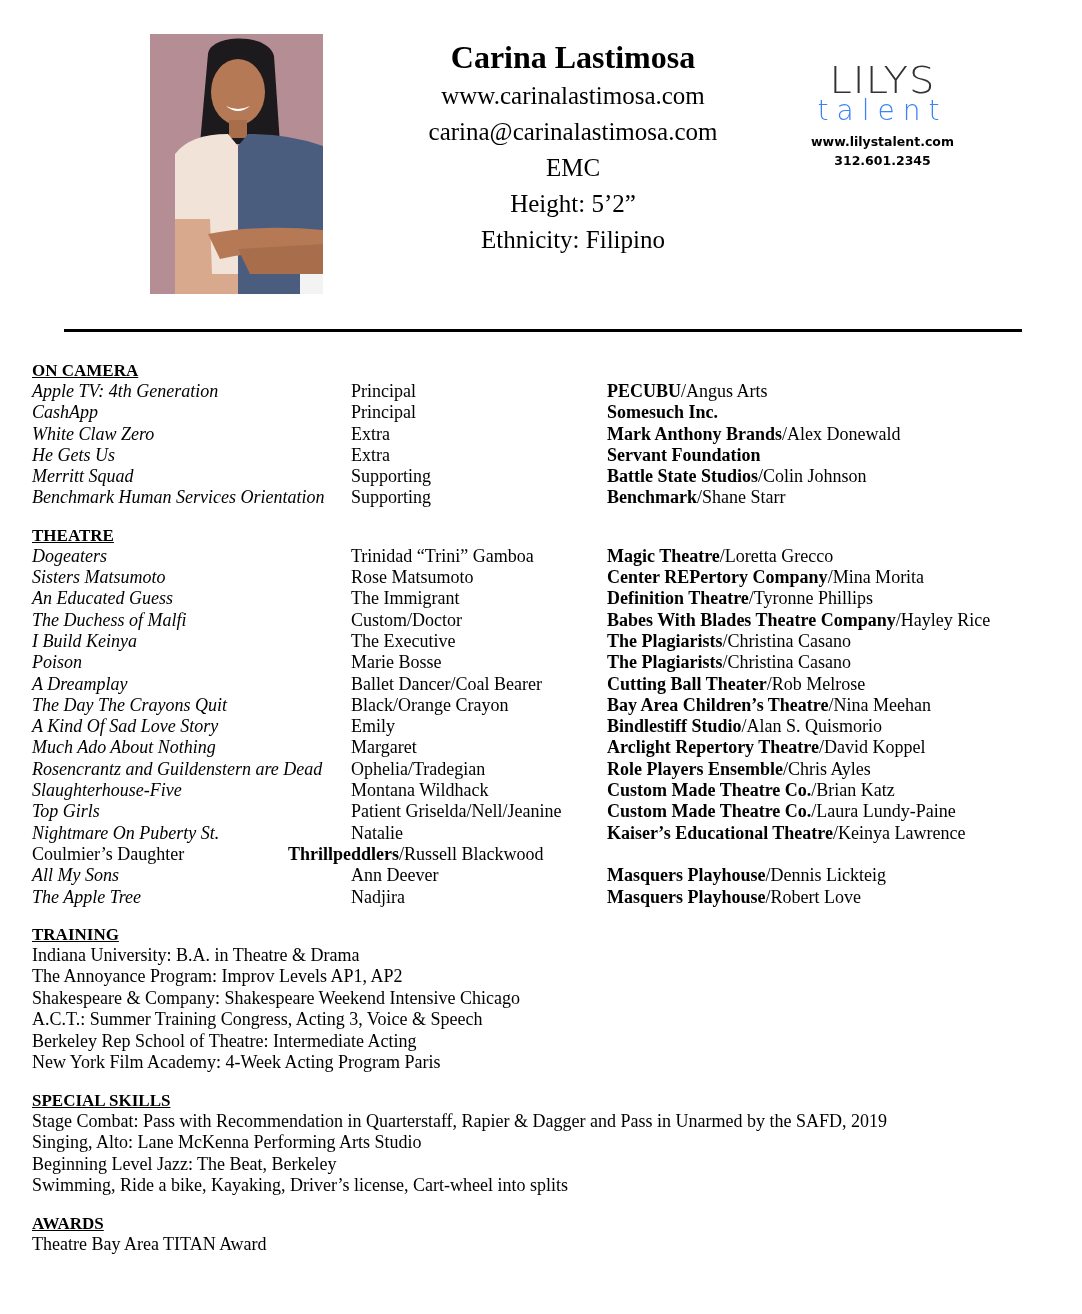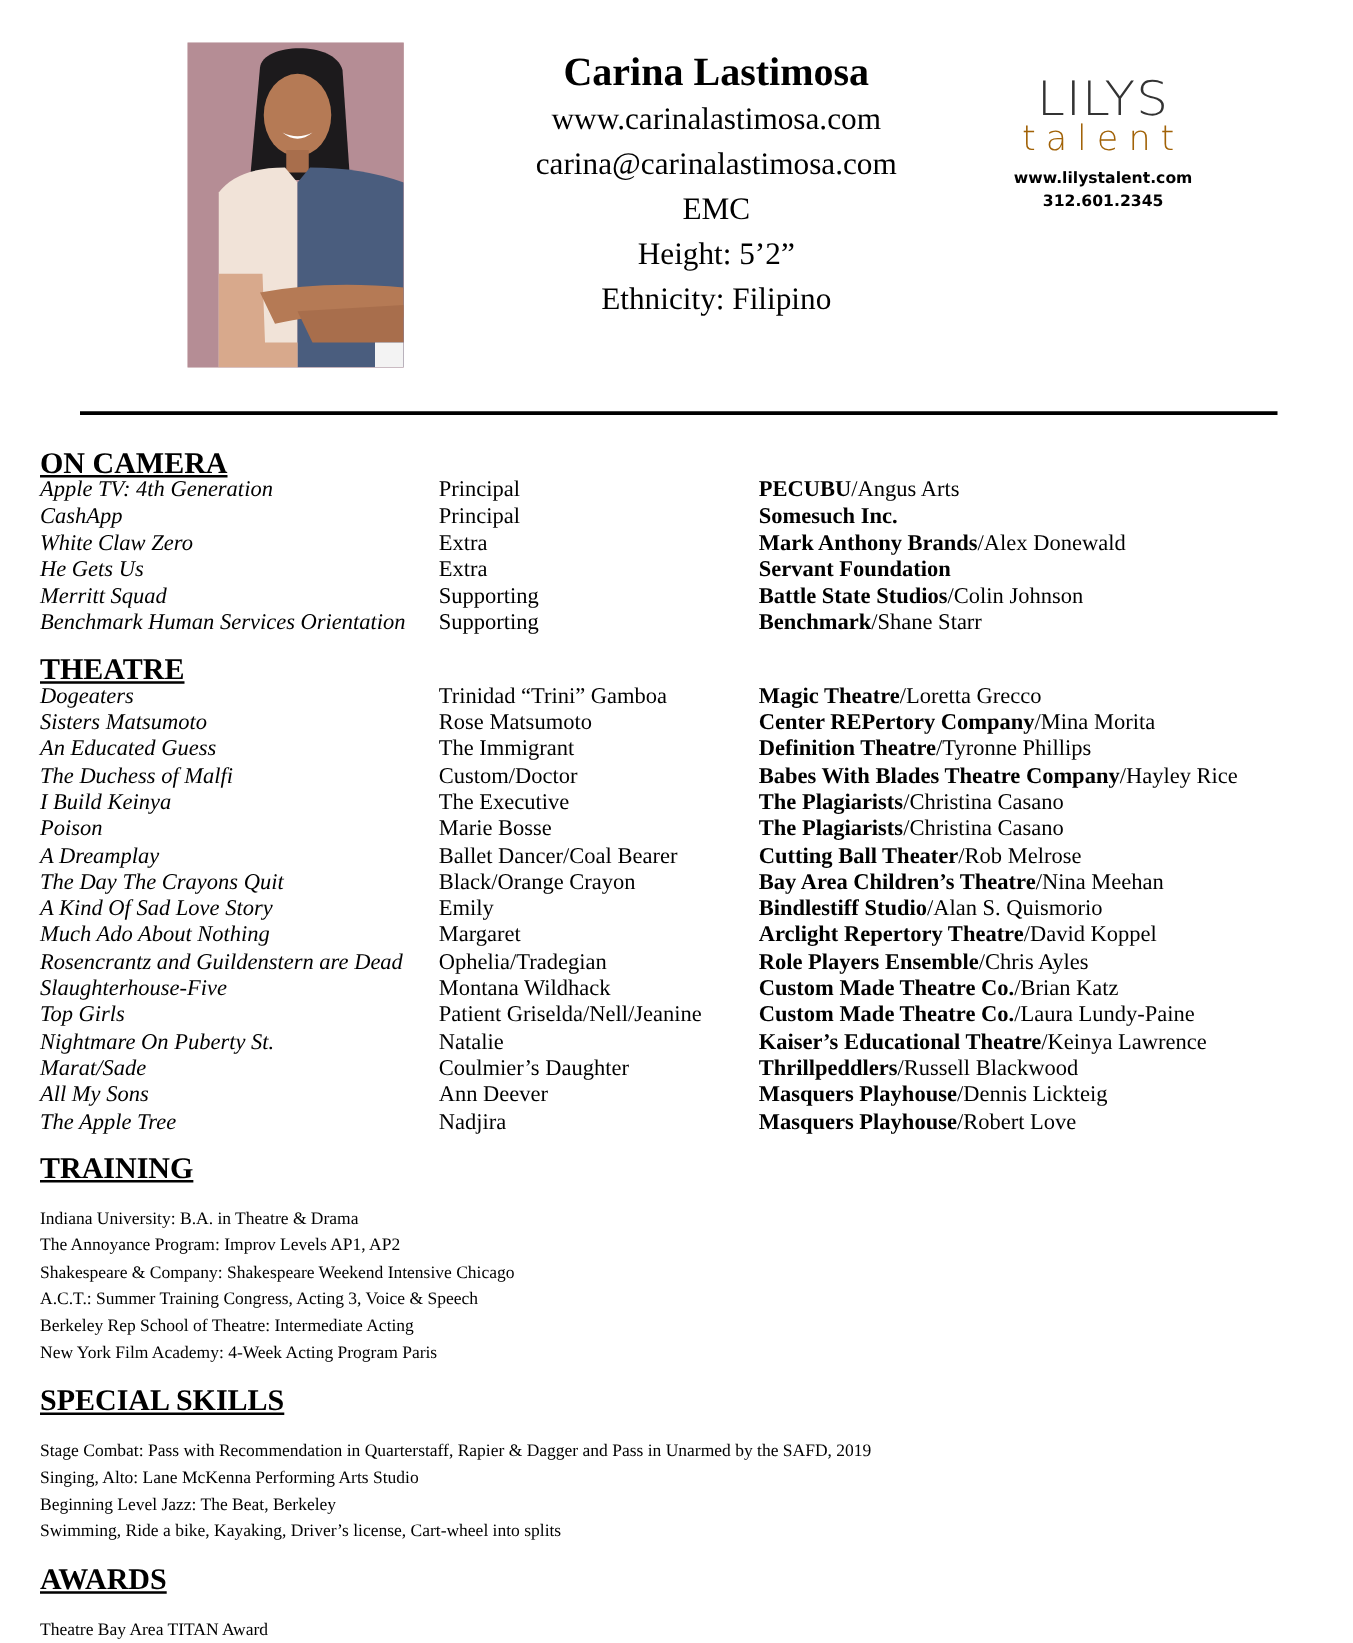--- a/index.html
+++ b/index.html
@@ -20,41 +20,41 @@
   .agency {
     position: absolute; left: 800px; top: 60px; width: 165px; text-align: center;
   }
   .agency-lilys {
     font-family: "DejaVu Sans", sans-serif; font-weight: 200; font-size: 40px;
     letter-spacing: 1px; color: #333; line-height: 40px;
     transform: scaleY(0.95);
   }
   .agency-talent {
     font-family: "DejaVu Sans", sans-serif; font-weight: 200; font-size: 28px;
-    letter-spacing: 8px; color: #a16207; line-height: 26px; margin-top: -2px;
+    letter-spacing: 8px; color: #3b82f6; line-height: 26px; margin-top: -2px;
   }
   .agency-contact {
     font-family: "DejaVu Sans", sans-serif; font-weight: bold; font-size: 12.5px;
     line-height: 19px; margin-top: 8px; text-align: center;
   }
   .divider {
     position: absolute; left: 64px; top: 329px; width: 958px; height: 3px; background: #000;
   }
   .content { position: absolute; left: 32px; top: 359px; width: 1020px; }
   .section-title {
-    font-size: 24px; font-weight: bold; text-decoration: underline;
+    font-size: 17px; font-weight: bold; text-decoration: underline;
     line-height: 24px; height: 22px;
   }
   .credits { margin-bottom: 15px; }
   .row { display: flex; font-size: 18px; line-height: 21.3px; height: 21.3px; white-space: nowrap; }
   .c1 { width: 319px; font-style: italic; }
   .c2 { width: 256px; }
   .c3 { flex: 1; }
   .c3 b { font-weight: bold; }
-  .list { font-size: 14px; line-height: 21.5px; margin-bottom: 15px; margin-top: 20px; }
+  .list { font-size: 18px; line-height: 21.5px; margin-bottom: 15px; }
   .list div { white-space: nowrap; }
 </style>
 </head>
 <body>
 
 <div class="headshot" title="Headshot of Carina Lastimosa">
   <svg width="173" height="260" viewBox="0 0 173 260">
     <rect width="173" height="260" fill="#b58d95"></rect>
     <path d="M58 20 C60 0 118 -2 124 22 L130 110 L50 110 Z" fill="#1c1a1c"></path>
     <ellipse cx="88" cy="58" rx="27" ry="33" fill="#b57a55"></ellipse>
@@ -191,21 +191,20 @@
         <span class="c1">Top Girls</span>
         <span class="c2">Patient Griselda/Nell/Jeanine</span>
         <span class="c3"><b>Custom Made Theatre Co.</b><span>/Laura Lundy-Paine</span></span>
       </div>
     <div class="row">
         <span class="c1">Nightmare On Puberty St.</span>
         <span class="c2">Natalie</span>
         <span class="c3"><b>Kaiser’s Educational Theatre</b><span>/Keinya Lawrence</span></span>
       </div>
     <div class="row">
-        <span class="c1">Marat/Sade</span>
         <span class="c2">Coulmier’s Daughter</span>
         <span class="c3"><b>Thrillpeddlers</b><span>/Russell Blackwood</span></span>
       </div>
     <div class="row">
         <span class="c1">All My Sons</span>
         <span class="c2">Ann Deever</span>
         <span class="c3"><b>Masquers Playhouse</b><span>/Dennis Lickteig</span></span>
       </div>
     <div class="row">
         <span class="c1">The Apple Tree</span>

